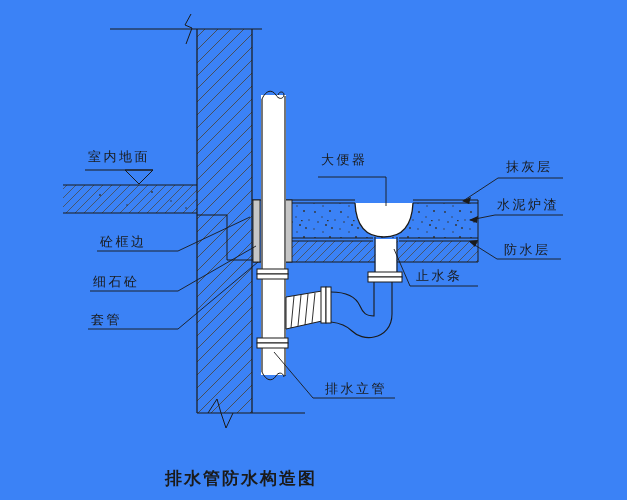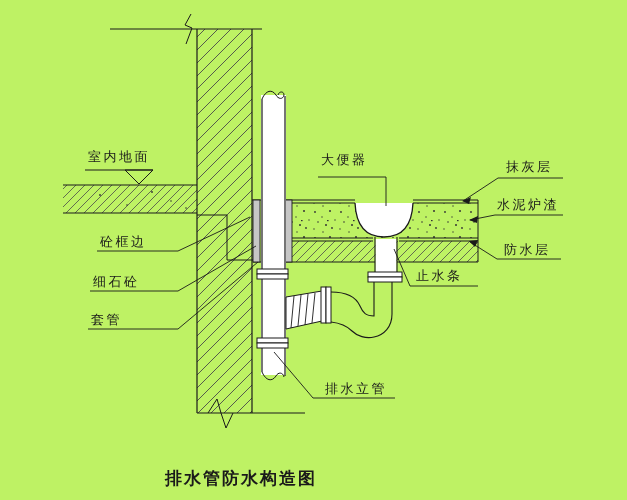--- a/index.html
+++ b/index.html
@@ -1,16 +1,16 @@
 <!DOCTYPE html>
 <html><head>
 <meta charset="utf-8">
 <style>
   html,body{margin:0;padding:0;background:#fff;}
-  #stage{position:relative;width:627px;height:500px;background:#bef264;overflow:hidden;
+  #stage{position:relative;width:627px;height:500px;background:#3b82f6;overflow:hidden;
          font-family:"DejaVu Sans",sans-serif;}
   svg{position:absolute;left:0;top:0;}
   text{font-family:"DejaVu Sans",sans-serif;fill:#1a1a1a;}
   .lbl{font-size:13px;letter-spacing:2.5px;}
   .ttl{font-size:17px;letter-spacing:2px;font-weight:600;}
 </style>
 </head>
 <body>
 
 <div id="stage">

